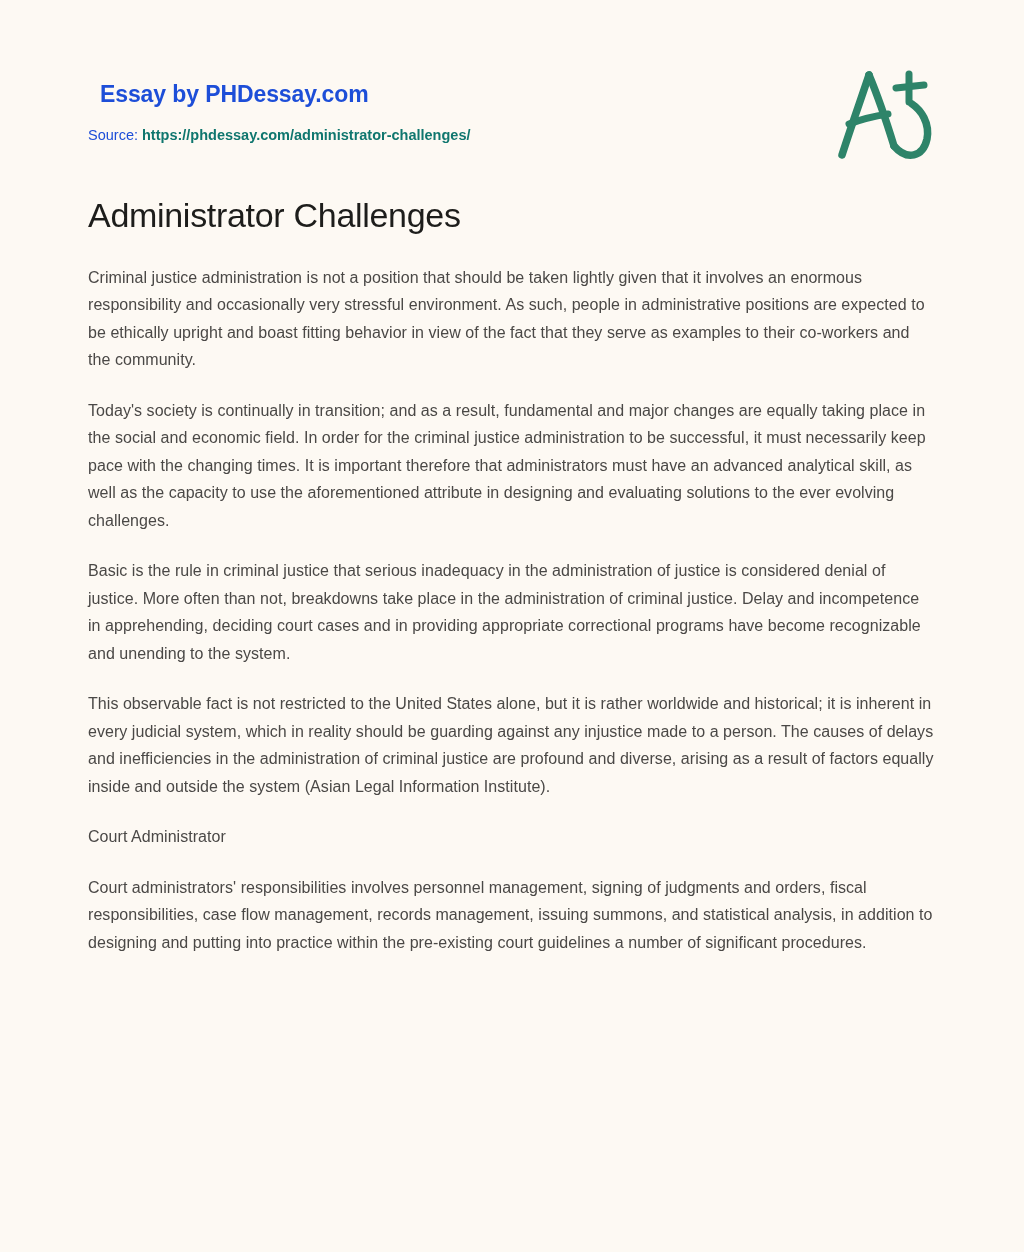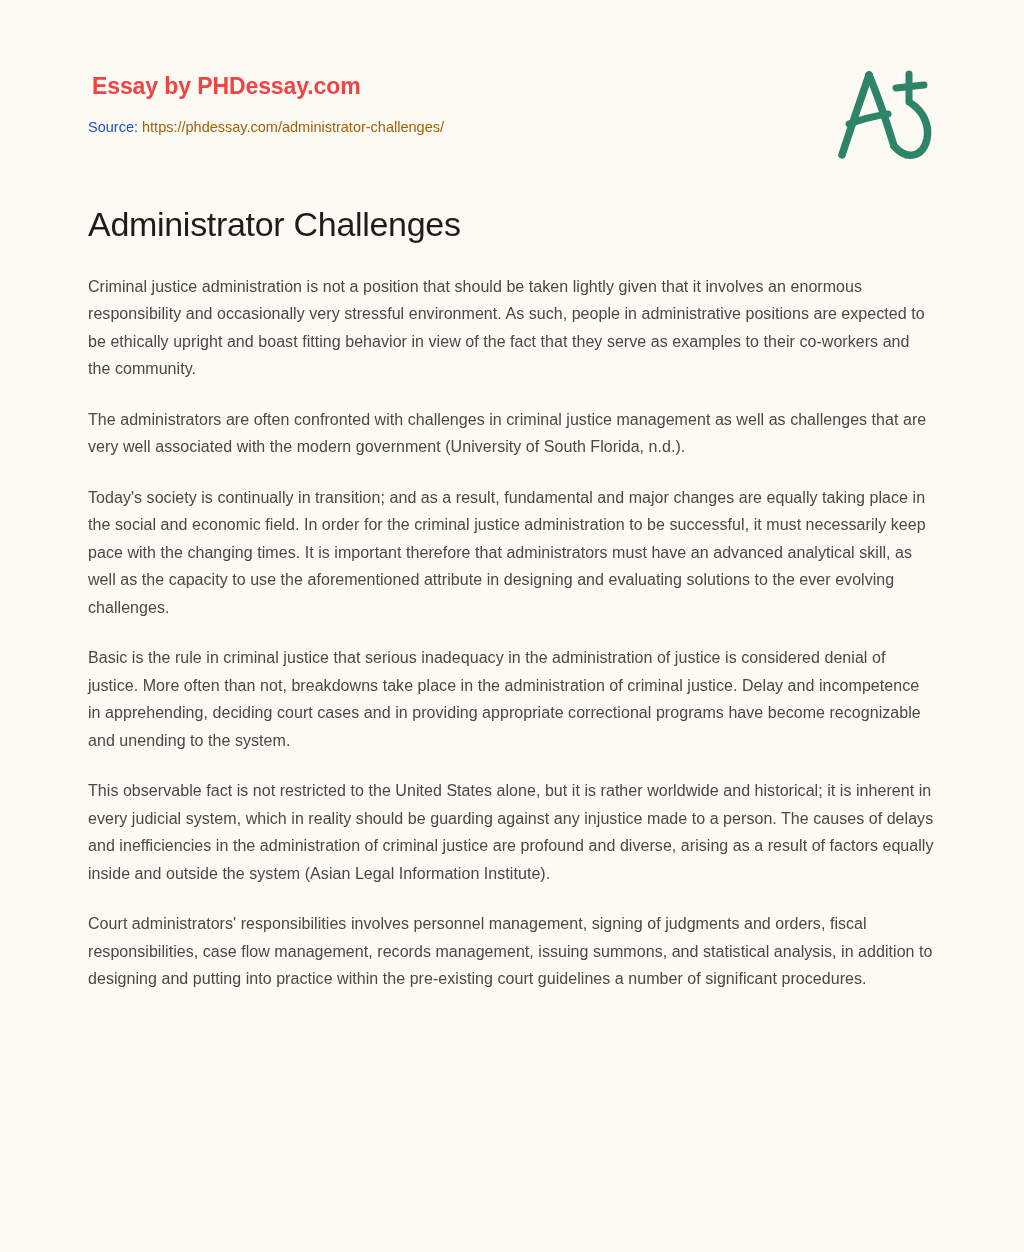--- a/index.html
+++ b/index.html
@@ -38,41 +38,42 @@
   .brand-block {
     position: absolute;
     left: 88px;
     top: 68px;
   }
 
   .brand-title {
     font-size: 23px;
     font-weight: bold;
     letter-spacing: -0.1px;
-    color: #ef4444;
+    color: #1d4ed8;
     line-height: 1.25;
-    margin: 4px;
+    margin: 12px;
     white-space: nowrap;
   }
 
   .source-line {
     margin-top: 17px;
     font-size: 14.5px;
     line-height: 1.3;
     color: #8c8c8c;
     white-space: nowrap;
   }
 
   .source-label {
     color: #1d4ed8;
   }
 
   .source-link {
-    color: #a16207;
+    color: #0f766e;
     text-decoration: none;
+    font-weight: bold;
   }
 
   
   .logo {
     position: absolute;
     right: 78px;
     top: 62px;
     width: 118px;
     height: 108px;
   }
@@ -80,21 +81,21 @@
   .logo svg {
     display: block;
     width: 118px;
     height: 108px;
   }
 
   
   .article {
     position: absolute;
     left: 88px;
-    top: 204px;
+    top: 195px;
     width: 848px;
   }
 
   .doc-title {
     font-size: 34px;
     font-weight: normal;
     color: #1d1d1b;
     letter-spacing: -0.3px;
     margin: 0 0 28px 0;
     line-height: 1.2;
@@ -156,22 +157,22 @@
       </svg>
     </div>
 
   </div>
 
   <div class="article">
     <h1 class="doc-title">Administrator Challenges</h1>
 
     <div class="body-block">
       <p class="para">Criminal justice administration is not a position that should be taken lightly given that it involves an enormous responsibility and occasionally very stressful environment. As such, people in administrative positions are expected to be ethically upright and boast fitting behavior in view of the fact that they serve as examples to their co-workers and the community.</p>
-      <p class="para">The administrators are often confronted with challenges in criminal justice management as well as challenges that are very well associated with the modern government (University of South Florida, n.d.).</p>
       <p class="para">Today's society is continually in transition; and as a result, fundamental and major changes are equally taking place in the social and economic field. In order for the criminal justice administration to be successful, it must necessarily keep pace with the changing times. It is important therefore that administrators must have an advanced analytical skill, as well as the capacity to use the aforementioned attribute in designing and evaluating solutions to the ever evolving challenges.</p>
       <p class="para">Basic is the rule in criminal justice that serious inadequacy in the administration of justice is considered denial of justice. More often than not, breakdowns take place in the administration of criminal justice. Delay and incompetence in apprehending, deciding court cases and in providing appropriate correctional programs have become recognizable and unending to the system.</p>
       <p class="para">This observable fact is not restricted to the United States alone, but it is rather worldwide and historical; it is inherent in every judicial system, which in reality should be guarding against any injustice made to a person. The causes of delays and inefficiencies in the administration of criminal justice are profound and diverse, arising as a result of factors equally inside and outside the system (Asian Legal Information Institute).</p>
+      <p class="para section-label">Court Administrator</p>
       <p class="para">Court administrators' responsibilities involves personnel management, signing of judgments and orders, fiscal responsibilities, case flow management, records management, issuing summons, and statistical analysis, in addition to designing and putting into practice within the pre-existing court guidelines a number of significant procedures.</p>
 
     </div>
   </div>
 
 </div>
 
 </body></html>

